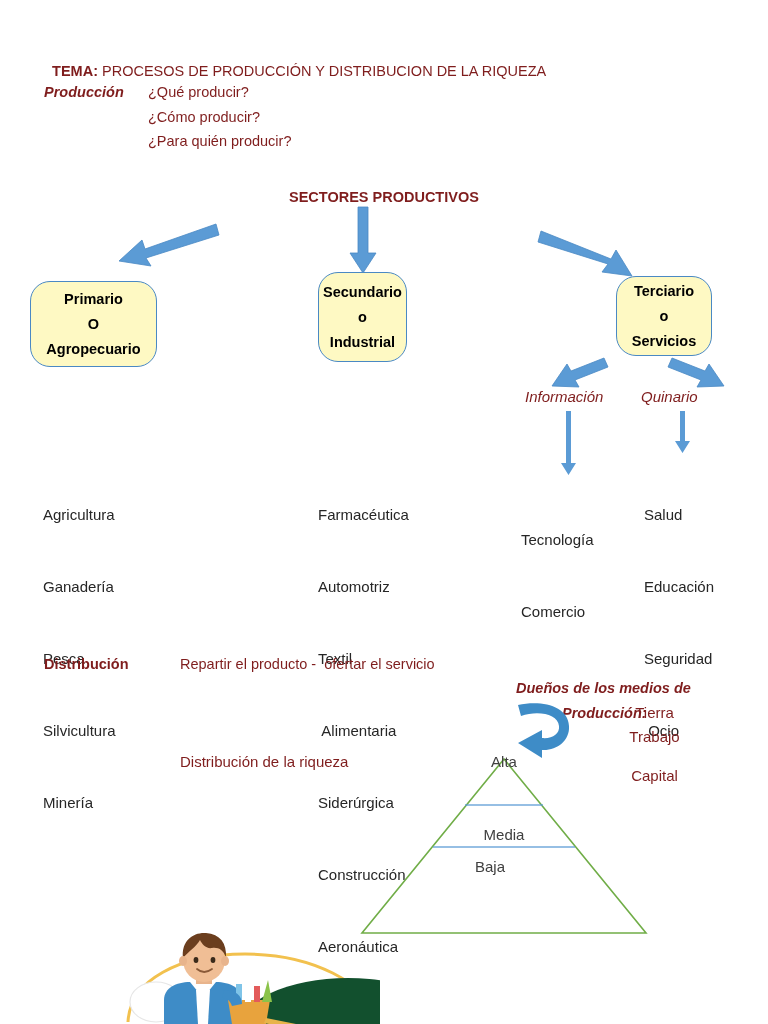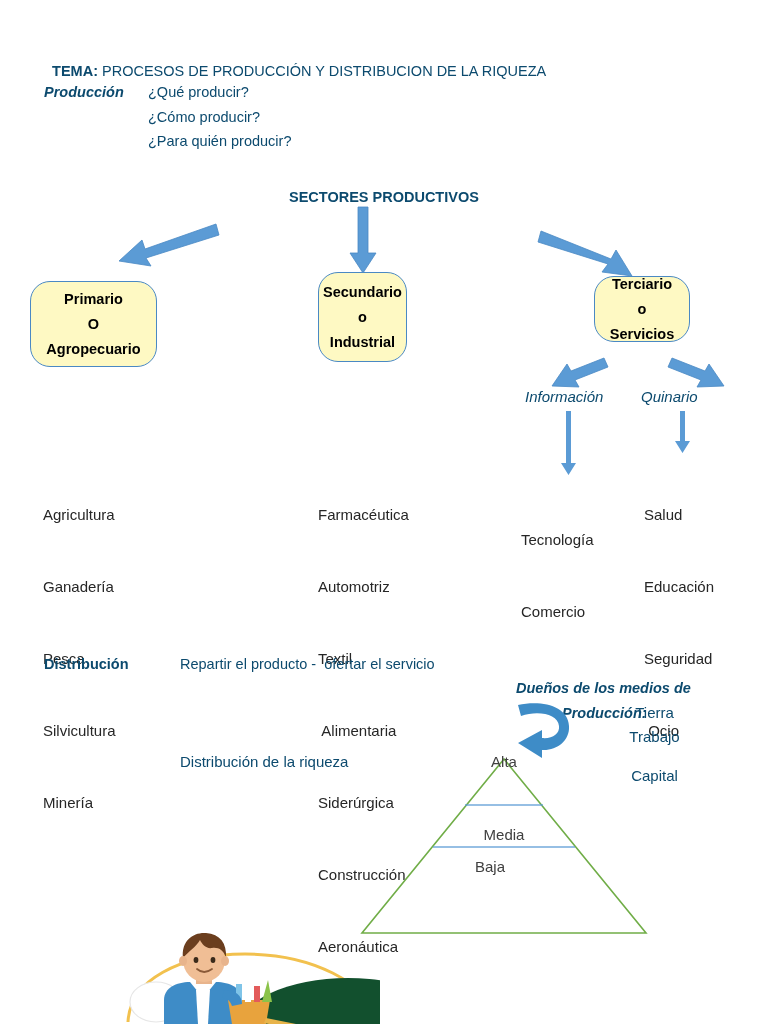--- a/index.html
+++ b/index.html
@@ -12,21 +12,21 @@
     height: 1024px;
     position: relative;
     overflow: hidden;
     font-family: "Liberation Sans", sans-serif;
     color: #1a1a1a;
     -webkit-font-smoothing: antialiased;
   }
   .abs { position: absolute; }
 
   
-  .t      { font-size: 14.5px; line-height: 1.0; white-space: pre; color: #0c4a6e; }
+  .t      { font-size: 14.5px; line-height: 1.0; white-space: pre; color: #7f1d1d; }
   .t-b    { font-weight: bold; }
   .t-i    { font-style: italic; }
   .t-bi   { font-weight: bold; font-style: italic; }
   .t-hdr  { font-size: 14.5px; }
   .list   { font-size: 15px; line-height: 24px; white-space: pre; color: #262626; }
   .list div { white-space: pre; }
 
   
   .sector-box {
     background: #fef9c3;
@@ -90,21 +90,21 @@
   <span>O</span>
   <span>Agropecuario</span>
 </div>
 
 <div class="abs sector-box" style="left:318px; top:272px; width:89px; height:90px;">
   <span>Secundario</span>
   <span>o</span>
   <span>Industrial</span>
 </div>
 
-<div class="abs sector-box" style="left:594px; top:276px; width:96px; height:66px;">
+<div class="abs sector-box" style="left:616px; top:276px; width:96px; height:80px;">
   <span>Terciario</span>
   <span>o</span>
   <span>Servicios</span>
 </div>
 
 <svg class="abs arrow-svg" style="left:552px; top:358px;" width="56" height="34" viewBox="0 0 56 34">
   <polygon points="52,0 56,9 23,22 27,29 0,28 15,6 19,13" fill="#5B9BD5" stroke="#4A89C4" stroke-width="0.8"></polygon>
 </svg>
 
 <svg class="abs arrow-svg" style="left:668px; top:358px;" width="56" height="34" viewBox="0 0 56 34">

